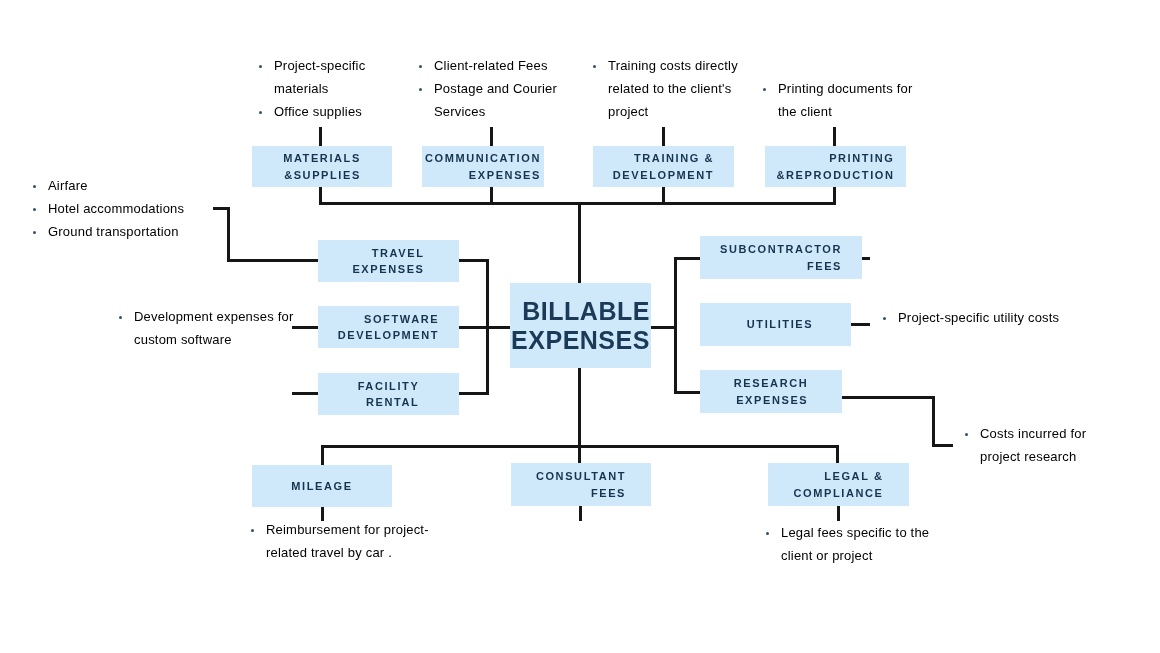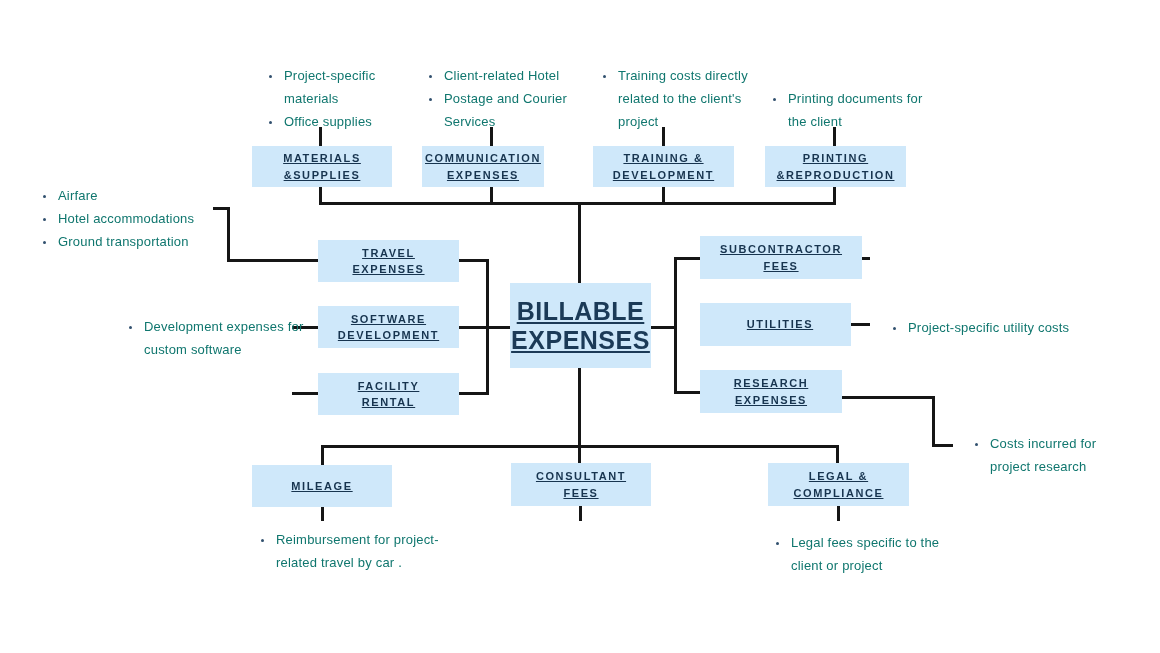--- a/index.html
+++ b/index.html
@@ -2,31 +2,30 @@
 <html><head>
 <meta charset="utf-8">
 <style>
   html,body{margin:0;padding:0;background:#ffffff;}
   .canvas{
     position:relative;width:1160px;height:653px;background:#ffffff;overflow:hidden;
     font-family:"Liberation Sans","DejaVu Sans",sans-serif;
   }
   .node{
     position:absolute;background:#cfe8fa;color:#17344f;
-    display:flex;align-items:center;justify-content:center;text-align:center;
+    display:flex;align-items:center;justify-content:center;text-align:right;
     font-weight:700;font-size:11px;letter-spacing:1.6px;line-height:1.5;
     white-space:pre-line;
-    text-decoration:underline;
   }
   .node.center{
     font-size:25px;letter-spacing:.5px;line-height:1.15;font-weight:800;color:#1b3a57;
   }
   .line{position:absolute;background:#161616;}
   .notes{
-    position:absolute;margin:10px;padding:0 0 0 16px;color:#0f766e;
+    position:absolute;margin:0;padding:0 0 0 16px;color:#000000;
     font-size:13px;line-height:23px;letter-spacing:.2px;list-style:disc outside;
   }
   .notes li{padding-left:2px;}
   .notes li::marker{font-size:.8em;color:#31506e;}
 </style>
 </head>
 <body>
 
 <div class="canvas">
 
@@ -105,21 +104,21 @@
   <div class="node" style="left:511px;top:463px;width:140px;height:43px;">CONSULTANT
 FEES</div>
   <div class="node" style="left:768px;top:463px;width:141px;height:43px;">LEGAL &amp;
 COMPLIANCE</div>
 
   <ul class="notes" style="left:256px;top:54px;width:132px;">
     <li>Project-specific materials</li>
     <li>Office supplies</li>
   </ul>
   <ul class="notes" style="left:416px;top:54px;width:152px;">
-    <li>Client-related Hotel</li>
+    <li>Client-related Fees</li>
     <li>Postage and Courier Services</li>
   </ul>
   <ul class="notes" style="left:590px;top:54px;width:160px;">
     <li>Training costs directly related to the client's project</li>
   </ul>
   <ul class="notes" style="left:760px;top:77px;width:145px;">
     <li>Printing documents for the client</li>
   </ul>
   <ul class="notes" style="left:30px;top:174px;width:200px;">
     <li>Airfare</li>

